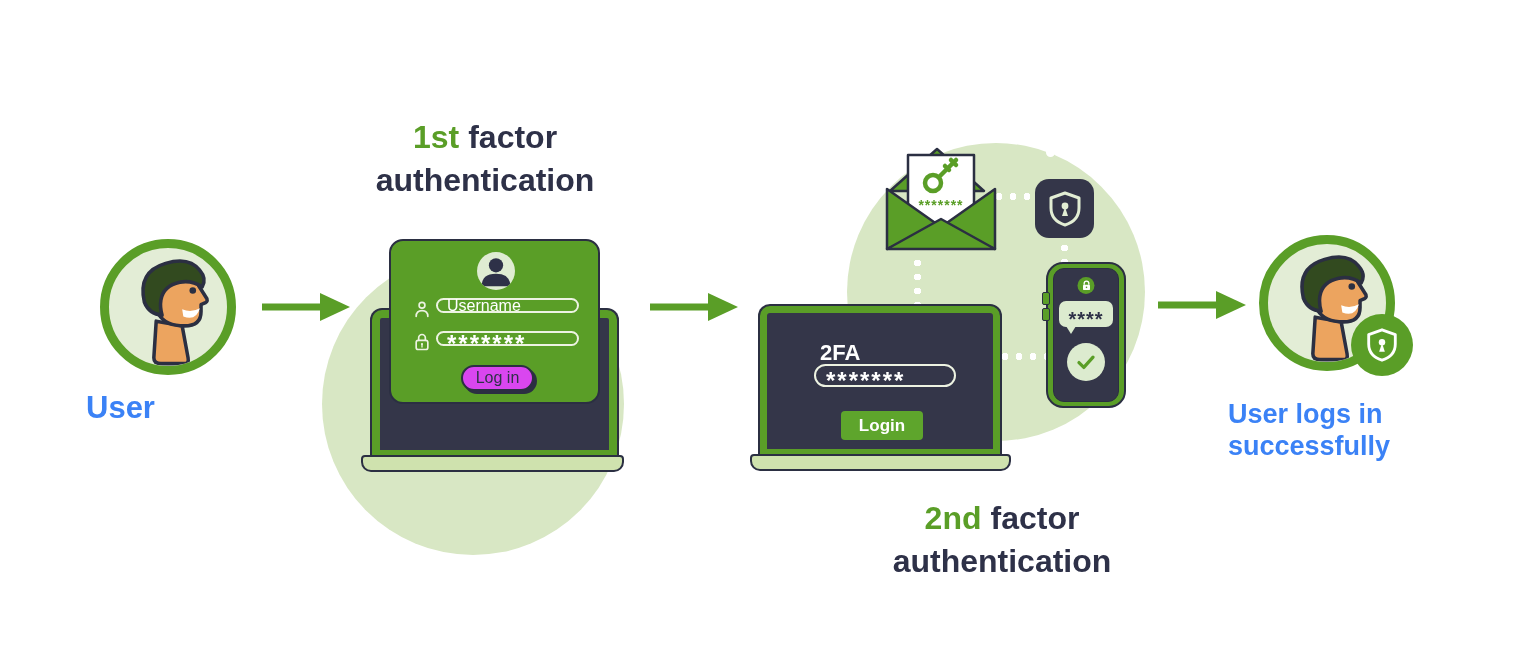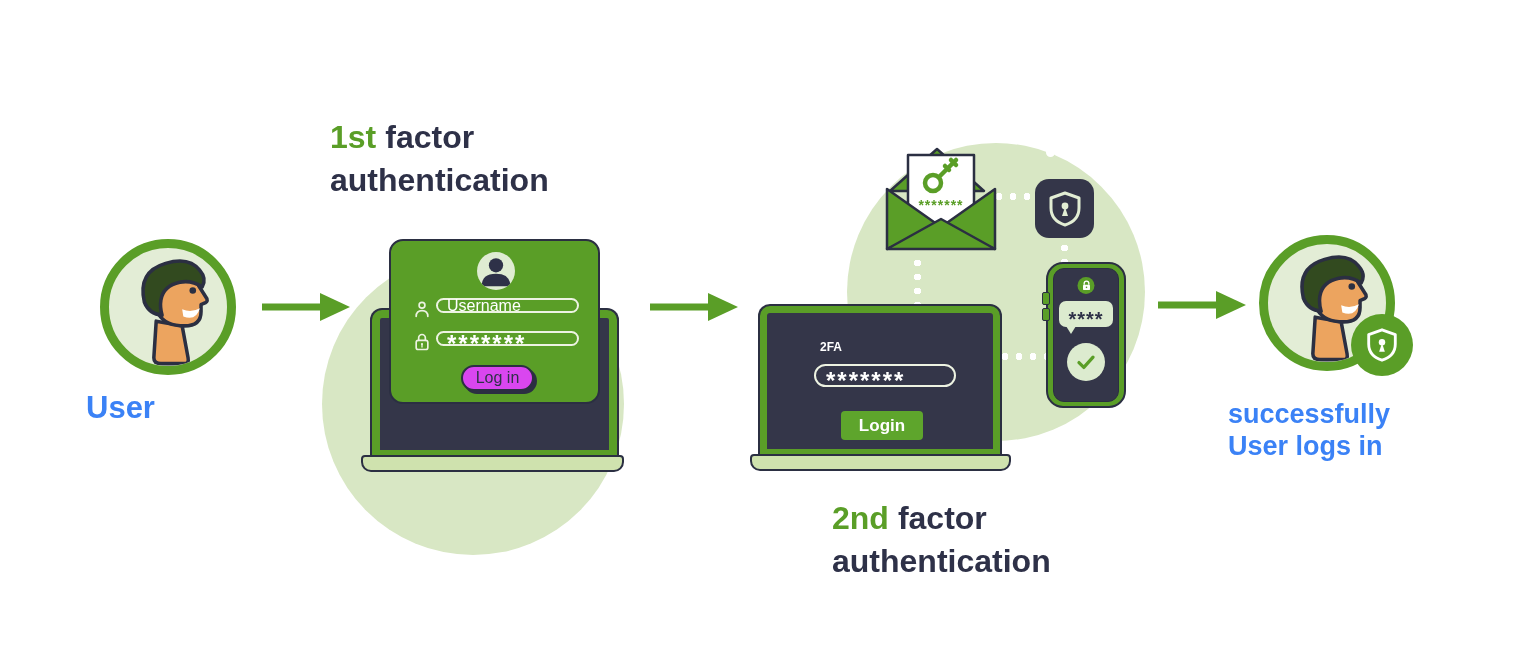--- a/index.html
+++ b/index.html
@@ -7,21 +7,21 @@
     position:relative;width:1536px;height:668px;background:#ffffff;overflow:hidden;
     font-family:"Liberation Sans", sans-serif;color:#2e3148;
   }
 
   
   .bg-circle{position:absolute;border-radius:50%;background:#d8e7c4;z-index:0;}
   .c1{left:322px;top:253px;width:302px;height:302px;}
   .c2{left:847px;top:143px;width:298px;height:298px;}
 
   
-  .title{position:absolute;z-index:6;font-weight:700;font-size:32px;line-height:43px;color:#2e3148;}
+  .title{position:absolute;z-index:6;text-align:center;font-weight:700;font-size:32px;line-height:43px;color:#2e3148;}
   .t1{left:330px;top:116px;width:310px;}
   .t2{left:832px;top:497px;width:340px;}
   .hl{color:#5a9e27;}
   .rest{margin-left:9px;}
 
   
   .arrow{position:absolute;z-index:6;}
 
   
   .avatar-ring{
@@ -71,21 +71,21 @@
   .mask{font-size:24px;letter-spacing:2px;font-weight:600;display:inline-block;transform:translateY(5px);}
   .login-btn1{
     position:absolute;left:70px;top:124px;width:73px;height:26px;background:#d946ef;
     border:2px solid #2b2f42;border-radius:13px;box-shadow:3px 3px 0 #2b2f42;
     font-family:"Liberation Sans",sans-serif;font-size:16px;color:#2e3148;cursor:pointer;
     display:flex;align-items:center;justify-content:center;box-sizing:border-box;padding:0;
   }
 
   
   .screen2-content{position:absolute;left:0;top:0;width:100%;height:100%;}
-  .tfa-label{position:absolute;left:53px;top:27px;color:#fff;font-weight:700;font-size:12px;}
+  .tfa-label{position:absolute;left:53px;top:27px;color:#fff;font-weight:700;font-size:22px;}
   .pill2{
     position:absolute;left:47px;top:51px;width:142px;height:23px;border:2px solid #edf3e2;border-radius:13px;
     box-sizing:border-box;display:flex;align-items:center;padding-left:10px;color:#fff;
   }
   .login-btn2{
     position:absolute;left:74px;top:98px;width:82px;height:29px;background:#5ea52c;border:none;border-radius:4px;
     color:#fff;font-weight:700;font-size:17px;font-family:"Liberation Sans",sans-serif;cursor:pointer;
     display:flex;align-items:center;justify-content:center;
   }
 
@@ -296,17 +296,17 @@
     </svg>
   </div>
   <div class="badge">
     <svg width="38" height="38" viewBox="0 0 40 40">
       <path d="M20 4 L34 9 V19 C34 28 28 33.5 20 36 C12 33.5 6 28 6 19 V9 Z" fill="none" stroke="#ffffff" stroke-width="3" stroke-linejoin="round"></path>
       <circle cx="20" cy="17" r="3.4" fill="#ffffff"></circle>
       <path d="M20 18 L23 27 H17 Z" fill="#ffffff"></path>
     </svg>
   </div>
   <div class="user-label label-right">
+    <div>User logs in</div>
     <div>successfully</div>
-    <div>User logs in</div>
   </div>
 
 </div>
 
 </body></html>

